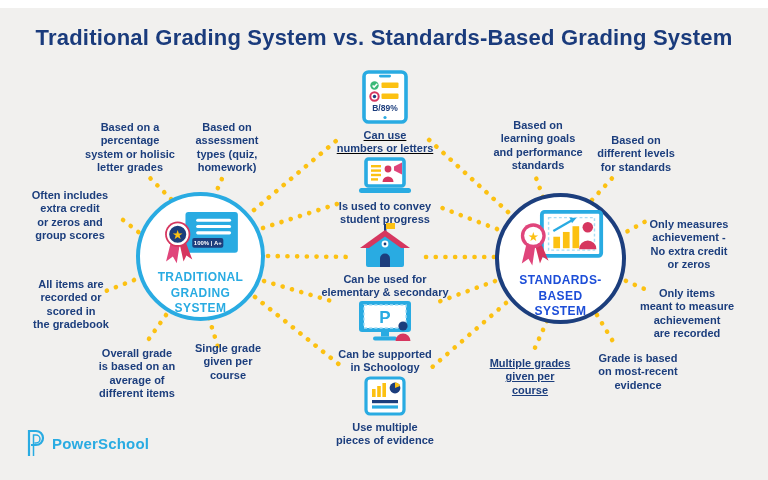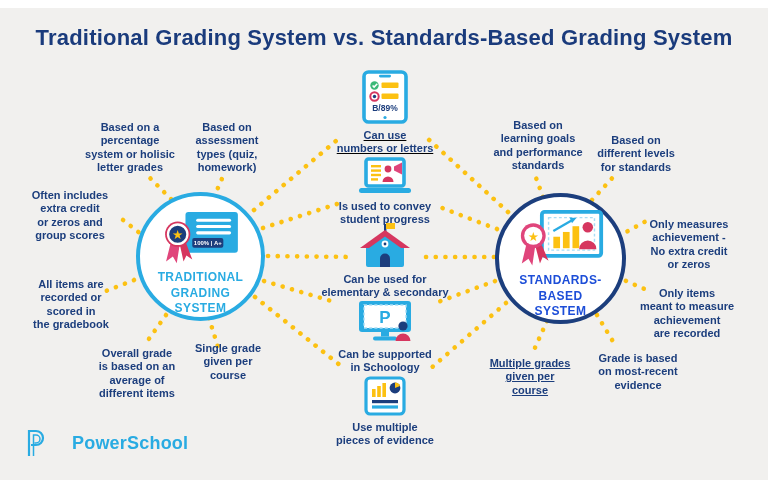--- a/index.html
+++ b/index.html
@@ -15,21 +15,21 @@
           display:flex;flex-direction:column;align-items:center;}
   .left-circle{left:136px;top:192px;width:129px;height:129px;border:4px solid #29abe2;padding-top:13px;}
   .right-circle{left:495px;top:193px;width:131px;height:131px;border:4px solid #1c3e7d;padding-top:12px;}
   .circle-label{font-size:12px;font-weight:bold;text-align:center;white-space:pre;
                 line-height:1.3;letter-spacing:.4px;margin-top:3px;}
   .left-circle .circle-label{color:#29abe2;}
   .right-circle .circle-label{color:#1d4ed8;text-align:center;}
   .center-item{position:absolute;left:310px;width:150px;display:flex;flex-direction:column;align-items:center;}
   .center-item .label{position:static;margin-top:5px;}
   .footer{position:absolute;left:25px;top:429px;display:flex;align-items:center;gap:7px;}
-  .brand-text{color:#29abe2;font-size:18px;font-weight:bold;letter-spacing:.2px;margin-left:20px;}
+  .brand-text{color:#29abe2;font-size:15px;font-weight:bold;letter-spacing:.2px;}
 </style>
 </head>
 <body>
 
 <div class="canvas">
   <div class="top-strip"></div>
 
   <h1 class="title">Traditional Grading System vs. Standards-Based Grading System</h1>
 
   <svg class="connectors" width="768" height="480" viewBox="0 0 768 480">

